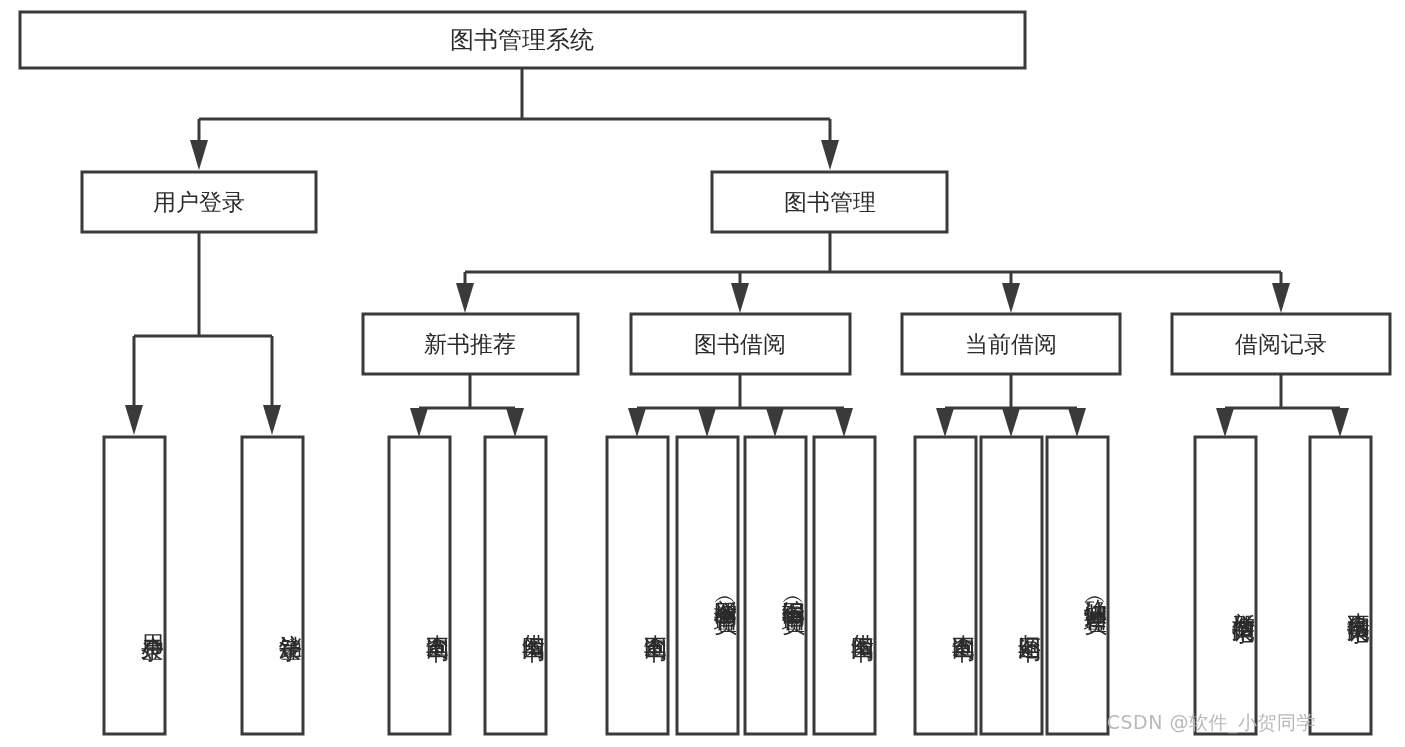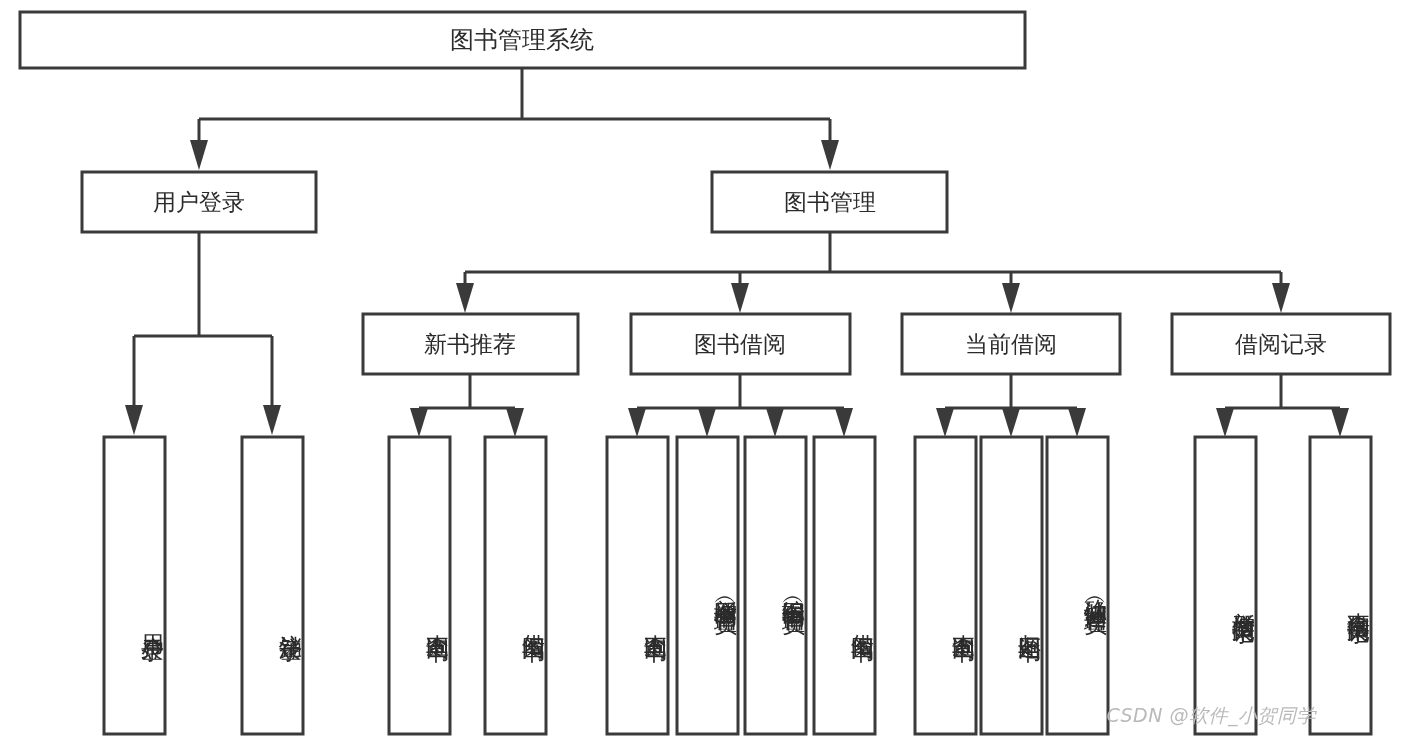--- a/index.html
+++ b/index.html
@@ -69,28 +69,27 @@
     letter-spacing: 2px;
     display: flex;
     align-items: flex-start;
     justify-content: center;
     pointer-events: none;
     white-space: nowrap;
   }
   .watermark {
     position: absolute;
     right: 8px;
-    bottom: 18px;
+    bottom: 11px;
     font-family: "DejaVu Sans", "Liberation Sans", sans-serif;
     font-size: 19px;
     color: #b9b9b9;
     letter-spacing: 0.5px;
     white-space: nowrap;
     user-select: none;
-    font-style: italic;
   }
 </style>
 </head>
 <body>
 
 <div id="diagram-root">
 
   <svg class="diagram-canvas" viewBox="0 0 1405 747" xmlns="http://www.w3.org/2000/svg">
 
     <defs>

